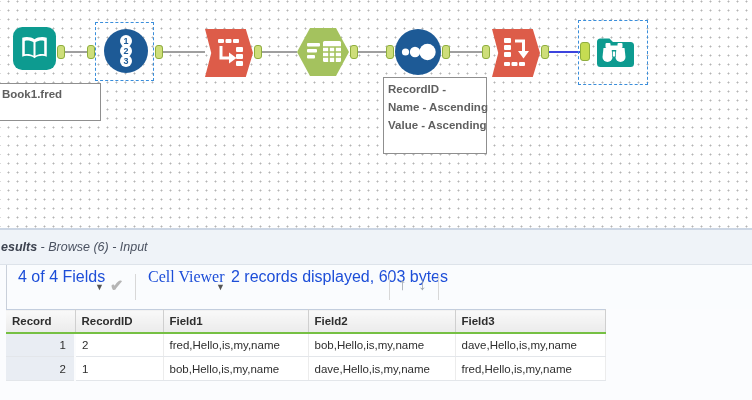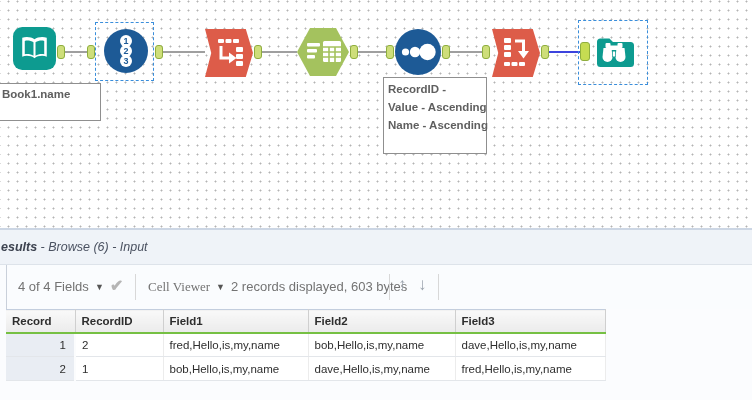--- a/index.html
+++ b/index.html
@@ -45,21 +45,21 @@
   
   .panel-divider { position:absolute; left:0; top:228px; width:752px; height:2px; background:#ccd6e4; }
   .panel-header { position:absolute; left:0; top:230px; width:752px; height:34px; background:#eff3f8; }
   .panel-title { position:absolute; left:1px; top:10px; font-size:12.5px; color:#4a5160;font-style:italic; }
   .panel-title b { font-weight:bold; color:#3d4350; }
   .toolbar {
     position:absolute; left:0; top:264px; width:752px; height:45px;
     background:#fafcfe; border-top:1px solid #dde3ea;
   }
   .toolbar-leftline { position:absolute; left:6px; top:0; width:1px; height:45px; background:#c9d0da; }
-  .tb-item { position:absolute; top:14px; font-size:13px; color:#737373; white-space:nowrap; }
+  .tb-item { position:absolute; top:3px; font-size:16px; color:#1d4ed8; white-space:nowrap; }
   .tb-caret { font-size:9px; color:#555; top:17px; }
   .tb-check { font-size:16px; color:#b5b5b5; top:11px; font-weight:bold; }
   .tb-sep { position:absolute; top:9px; width:1px; height:26px; background:#d8d8d8; }
   .tb-arrow { font-size:17px; color:#9aa2ac; top:10px; cursor:pointer; }
 
   .panel-body { position:absolute; left:0; top:309px; width:752px; height:91px; background:#fbfcfe; }
 
   table.grid { border-collapse:collapse; position:absolute; left:6px; top:0; background:#fff; border-top:1px solid #c3cede; table-layout:fixed; }
   table.grid th {
     background:linear-gradient(#f9f9f9,#ebebeb);
@@ -177,26 +177,26 @@
         <rect x="26.5" y="15" width="5" height="5" rx="1" fill="#fff"></rect>
         <rect x="18" y="17.5" width="10" height="4.5" fill="#fff"></rect>
         <path d="M12.5 20 h8 l1 9 a5 5 0 1 1 -10 0 Z" fill="#fff"></path>
         <path d="M25.5 20 h8 l1 9 a5 5 0 1 1 -10 0 Z" fill="#fff"></path>
         <rect x="21.3" y="23" width="3.4" height="6" fill="#0d9b90"></rect>
         <rect x="21.8" y="23.5" width="2.4" height="5" fill="#fff"></rect>
       </svg>
     </div>
 
     <div class="anno anno-input">
-      <div>Book1.name</div>
+      <div>Book1.fred</div>
     </div>
     <div class="anno anno-sort">
       <div>RecordID -</div>
+      <div>Name - Ascending</div>
       <div>Value - Ascending</div>
-      <div>Name - Ascending</div>
     </div>
   </div>
 
   <div class="panel-divider"></div>
 
   <div class="panel-header">
     <div class="panel-title"><b>esults</b><span> - Browse (6) - Input</span></div>
   </div>
 
   <div class="toolbar">

